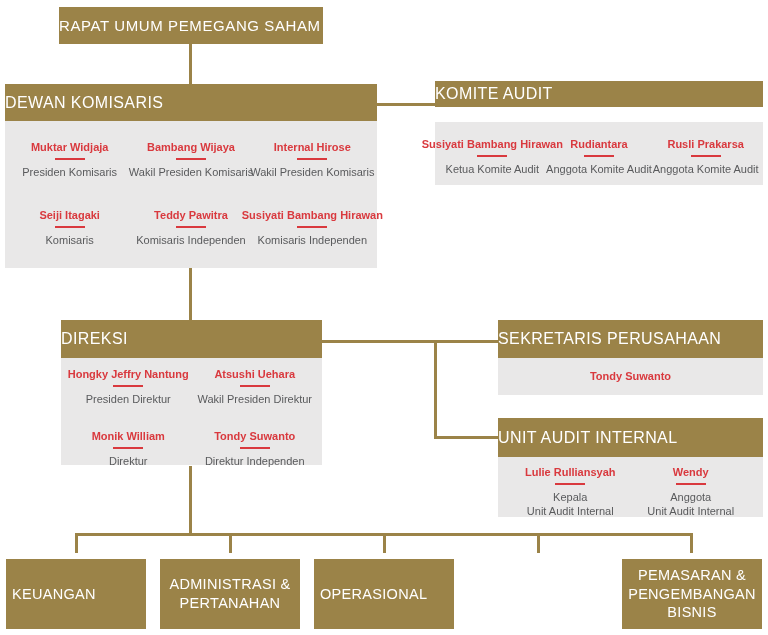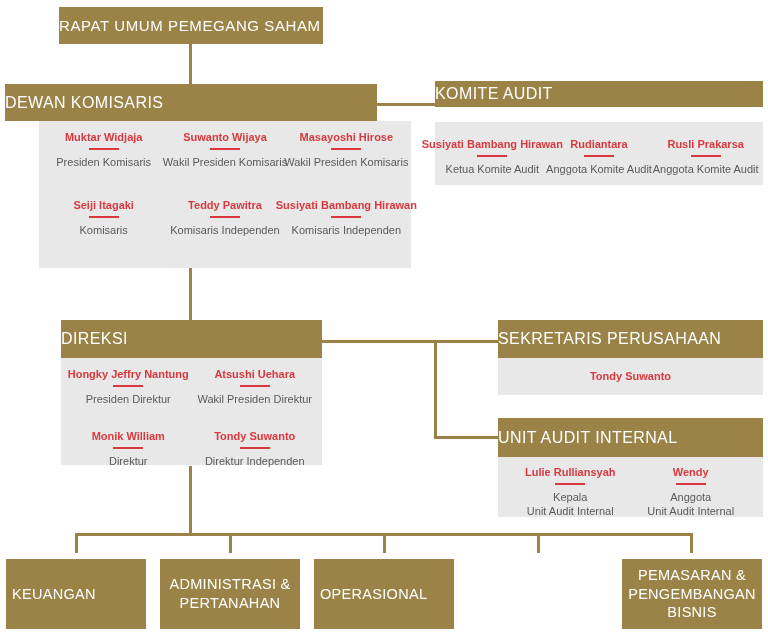--- a/index.html
+++ b/index.html
@@ -47,34 +47,34 @@
   <div class="line" style="left:75px;top:533px;width:618px;height:3px;"></div>
   <div class="line" style="left:75px;top:533px;width:3px;height:20px;"></div>
   <div class="line" style="left:229px;top:533px;width:3px;height:20px;"></div>
   <div class="line" style="left:383px;top:533px;width:3px;height:20px;"></div>
   <div class="line" style="left:537px;top:533px;width:3px;height:20px;"></div>
   <div class="line" style="left:690px;top:533px;width:3px;height:20px;"></div>
 
   <div class="gold hdr" style="left:5px;top:84px;width:372px;height:37px;">
     <span>DEWAN KOMISARIS</span>
   </div>
-  <div class="bodybox" style="left:5px;top:121px;width:372px;height:147px;padding:10px 4px 0;box-sizing:border-box;margin-left:34px;">
+  <div class="bodybox" style="left:5px;top:121px;width:372px;height:147px;padding:20px 4px 0;box-sizing:border-box;">
     <div class="prow" style="margin-bottom:30px;">
       <div class="person">
         <div class="pname">Muktar Widjaja</div>
         <div class="pline"></div>
         <div class="ptitle">Presiden Komisaris</div>
       </div>
       <div class="person">
-        <div class="pname">Suwanto Wijaya</div>
+        <div class="pname">Bambang Wijaya</div>
         <div class="pline"></div>
         <div class="ptitle">Wakil Presiden Komisaris</div>
       </div>
       <div class="person">
-        <div class="pname">Masayoshi Hirose</div>
+        <div class="pname">Internal Hirose</div>
         <div class="pline"></div>
         <div class="ptitle">Wakil Presiden Komisaris</div>
       </div>
     </div>
     <div class="prow">
       <div class="person">
         <div class="pname">Seiji Itagaki</div>
         <div class="pline"></div>
         <div class="ptitle">Komisaris</div>
       </div>

